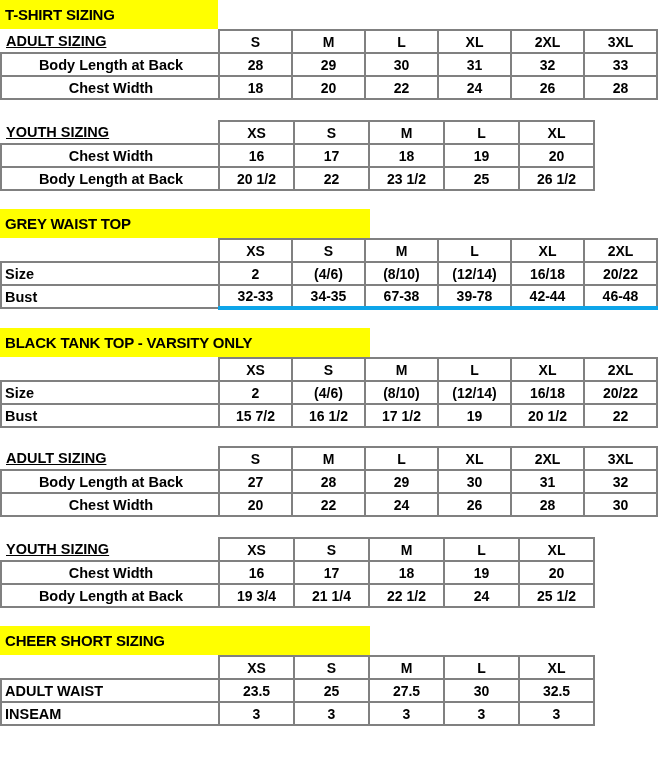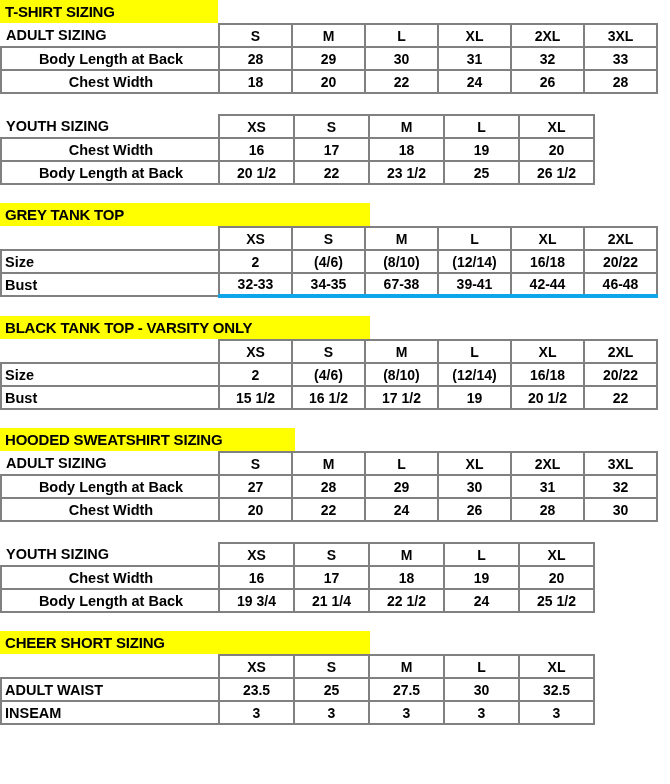--- a/index.html
+++ b/index.html
@@ -15,21 +15,21 @@
     overflow: hidden;
   }
   .sheet {
     position: relative;
     width: 670px;
     height: 784px;
   }
 
   
   .banner-row {
-    height: 23px;
+    height: 29px;
     display: flex;
     align-items: stretch;
   }
   .banner {
     display: flex;
     align-items: center;
     background: #ffff00;
     font-size: 15px;
     font-weight: bold;
     letter-spacing: -0.2px;
@@ -75,20 +75,21 @@
     border: none;
     background: transparent;
   }
   .tbl td.blank-left {
     border: none;
     background: transparent;
     text-align: left;
     padding-left: 5px;
     font-weight: bold;
     font-size: 14.5px;
+    text-decoration: underline;
   }
   .tbl td.thickbot {
     border-bottom: 4px solid #0ea5e9;
   }
   .tbl td.empty {
     
   }
   .gap-18 { height: 18px; }
   .gap-20 { height: 20px; }
 </style>
@@ -163,21 +164,21 @@
       <td>25</td>
       <td>26 1/2</td>
       <td class="blank"></td>
     </tr>
   </tbody>
     </table>
 
   <div class="gap-18"></div>
 
   <div class="banner-row">
-    <div class="banner banner-w-wide">GREY TANK TOP</div>
+    <div class="banner banner-w-wide">GREY WAIST TOP</div>
   </div>
 
   <table class="tbl">
     <tbody>
         <tr>
       <td class="blank" style="width:218px"></td>
       <td style="width:73px">XS</td>
       <td style="width:73px">S</td>
       <td style="width:73px">M</td>
       <td style="width:73px">L</td>
@@ -191,21 +192,21 @@
       <td>(8/10)</td>
       <td>(12/14)</td>
       <td>16/18</td>
       <td>20/22</td>
     </tr>
     <tr>
       <td class="lbl-c">Bust</td>
       <td class="thickbot">32-33</td>
       <td class="thickbot">34-35</td>
       <td class="thickbot">67-38</td>
-      <td class="thickbot">39-41</td>
+      <td class="thickbot">39-78</td>
       <td class="thickbot">42-44</td>
       <td class="thickbot">46-48</td>
     </tr>
   </tbody>
     </table>
 
   <div class="gap-18"></div>
 
   <div class="banner-row">
     <div class="banner banner-w-wide">BLACK TANK TOP - VARSITY ONLY</div>
@@ -226,35 +227,32 @@
       <td class="lbl-c">Size</td>
       <td>2</td>
       <td>(4/6)</td>
       <td>(8/10)</td>
       <td>(12/14)</td>
       <td>16/18</td>
       <td>20/22</td>
     </tr>
     <tr>
       <td class="lbl-c">Bust</td>
-      <td>15 1/2</td>
+      <td>15 7/2</td>
       <td>16 1/2</td>
       <td>17 1/2</td>
       <td>19</td>
       <td>20 1/2</td>
       <td>22</td>
     </tr>
   </tbody>
     </table>
 
   <div class="gap-18"></div>
 
-  <div class="banner-row">
-    <div class="banner banner-w-mid">HOODED SWEATSHIRT SIZING</div>
-  </div>
 
   <table class="tbl">
     <tbody>
         <tr>
       <td class="blank-left" style="width:218px">ADULT SIZING</td>
       <td style="width:73px">S</td>
       <td style="width:73px">M</td>
       <td style="width:73px">L</td>
       <td style="width:73px">XL</td>
       <td style="width:73px">2XL</td>

